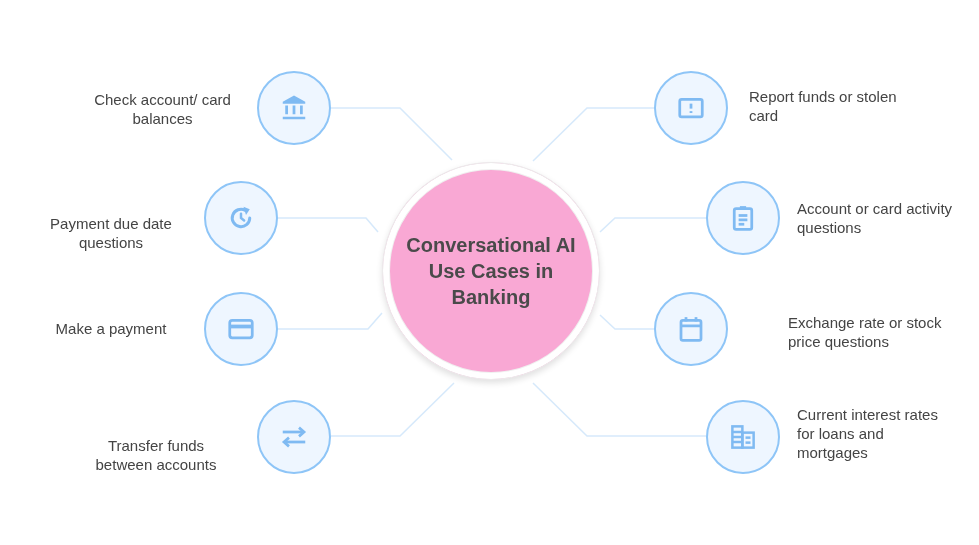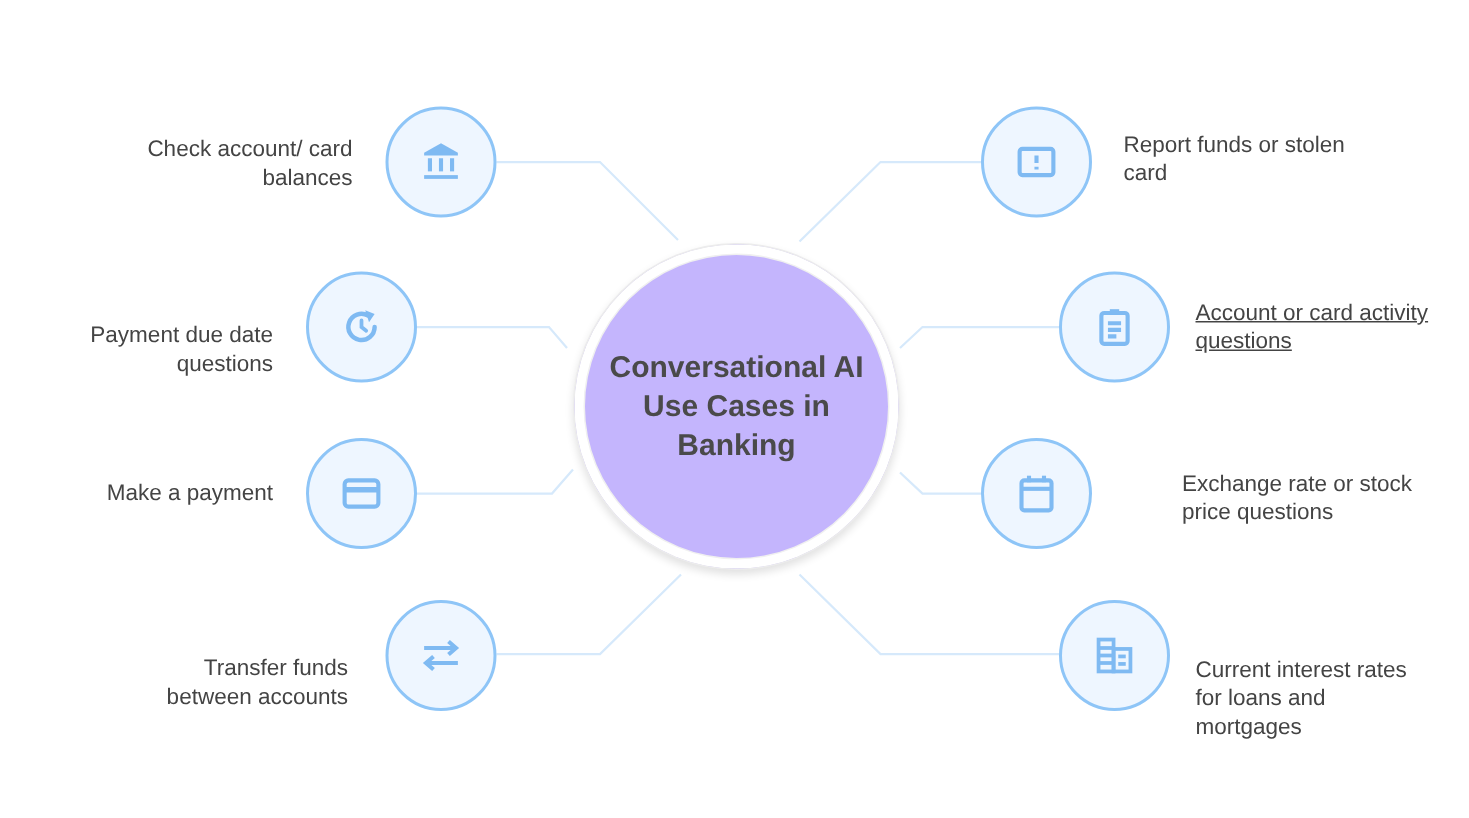--- a/index.html
+++ b/index.html
@@ -1,33 +1,33 @@
 <!DOCTYPE html>
 <html><head>
 <meta charset="utf-8">
 <style>
   html, body { margin:0; padding:0; }
   body { width:979px; height:545px; background:#ffffff; position:relative; overflow:hidden;
          font-family: "Liberation Sans", "DejaVu Sans", sans-serif; }
   #connectors { position:absolute; left:0; top:0; width:979px; height:545px; }
   .center {
     position:absolute; left:382px; top:162px; width:216px; height:216px; border-radius:50%;
-    background:#c4b5fd; border:1px solid #ececec;
+    background:#f9a8d4; border:1px solid #ececec;
     box-shadow: 0 3px 6px rgba(0,0,0,0.12), inset 0 0 0 6px #ffffff, inset 0 0 0 7px #f0f0f0;
     display:flex; align-items:center; justify-content:center; text-align:center;
   }
   .center-title { width:170px; font-size:20px; font-weight:bold; color:#4a4a4a; line-height:26px; }
   .node {
     position:absolute; width:74px; height:74px; border-radius:50%;
     background:#eef6ff; border:2px solid #8ec5f7; box-sizing:border-box;
     display:flex; align-items:center; justify-content:center;
   }
   .node svg { width:30px; height:30px; }
   .label { position:absolute; font-size:15px; color:#444444; line-height:19px; }
-  .label.left { text-align:right; }
+  .label.left { text-align:center; }
   .label.right { text-align:left; }
 </style>
 </head>
 <body>
 
 <svg id="connectors" viewBox="0 0 979 545">
   <g fill="none" stroke="#d6e9fb" stroke-width="1.5">
     <polyline points="331,108 400,108 452,160"></polyline>
     <polyline points="278,218 366,218 378,232"></polyline>
     <polyline points="278,329 368,329 382,313"></polyline>
@@ -92,21 +92,21 @@
 
 <div class="node" style="left:706px; top:181px;">
   <svg viewBox="0 0 24 24" fill="none" stroke="#7fbaf2" stroke-width="2.2">
     <rect x="5" y="4.5" width="14" height="16.5" rx="1.5"></rect>
     <rect x="9.5" y="2.5" width="5" height="3" fill="#7fbaf2" stroke="none"></rect>
     <line x1="8.5" y1="10" x2="15.5" y2="10"></line>
     <line x1="8.5" y1="13.5" x2="15.5" y2="13.5"></line>
     <line x1="8.5" y1="17" x2="13" y2="17"></line>
   </svg>
 </div>
-<div class="label right" style="left:797px; top:199px; width:160px;text-decoration:underline;">Account or card activity questions</div>
+<div class="label right" style="left:797px; top:199px; width:160px;">Account or card activity questions</div>
 
 <div class="node" style="left:654px; top:292px;">
   <svg viewBox="0 0 24 24" fill="none" stroke="#7fbaf2" stroke-width="2.2">
     <rect x="4" y="5" width="16" height="16" rx="1.5"></rect>
     <line x1="4" y1="9.5" x2="20" y2="9.5"></line>
     <line x1="8" y1="2.5" x2="8" y2="6"></line>
     <line x1="16" y1="2.5" x2="16" y2="6"></line>
   </svg>
 </div>
 <div class="label right" style="left:752px; top:313px; width:170px;margin-left:36px;">Exchange rate or stock price questions</div>
@@ -115,13 +115,13 @@
   <svg viewBox="0 0 24 24" fill="none" stroke="#7fbaf2" stroke-width="2">
     <rect x="3.5" y="3.5" width="8" height="17"></rect>
     <rect x="11.5" y="8.5" width="9" height="12"></rect>
     <line x1="3.5" y1="8" x2="11.5" y2="8"></line>
     <line x1="3.5" y1="12" x2="11.5" y2="12"></line>
     <line x1="3.5" y1="16" x2="11.5" y2="16"></line>
     <line x1="14" y1="12.5" x2="18" y2="12.5"></line>
     <line x1="14" y1="16.5" x2="18" y2="16.5"></line>
   </svg>
 </div>
-<div class="label right" style="left:797px; top:405px; width:160px;margin-top:32px;">Current interest rates for loans and mortgages</div>
+<div class="label right" style="left:797px; top:405px; width:160px;">Current interest rates for loans and mortgages</div>
 
 </body></html>

